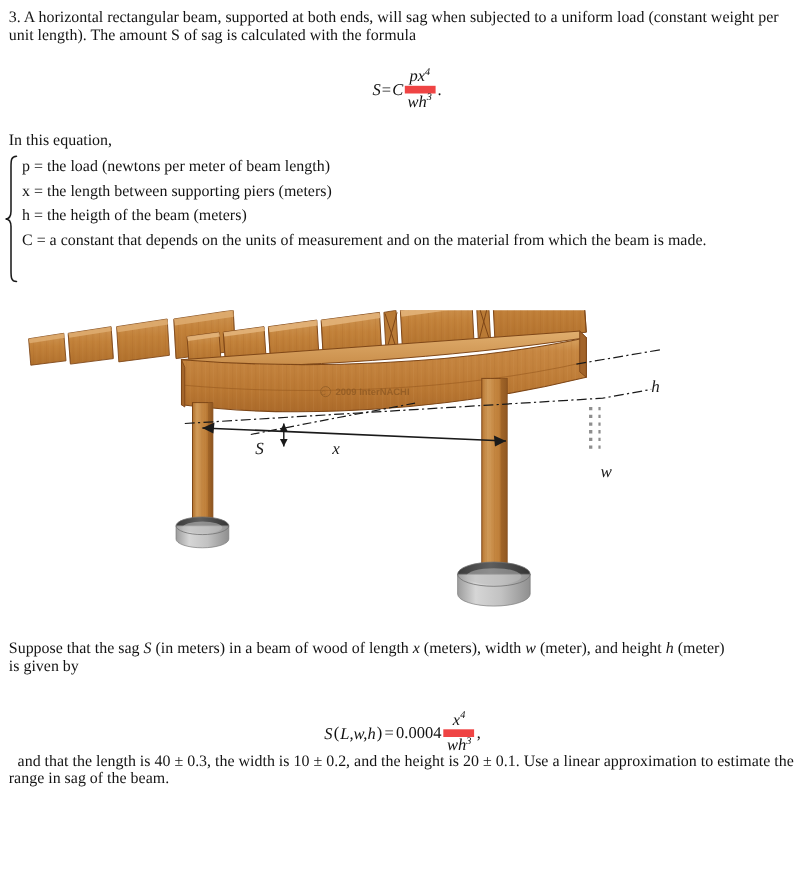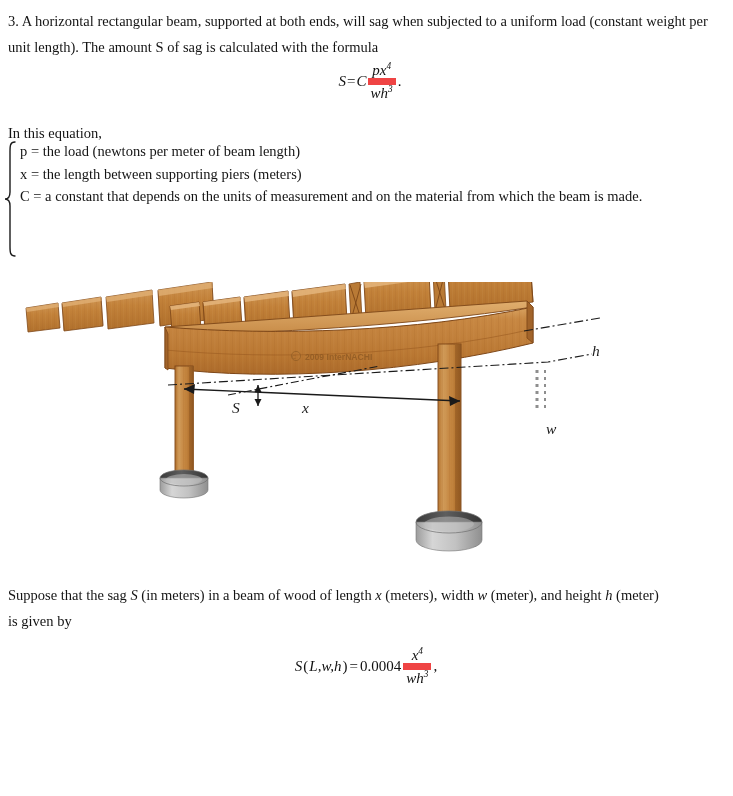--- a/index.html
+++ b/index.html
@@ -21,21 +21,21 @@
     position: relative;
     width: 733px;
     height: 796px;
     padding: 0;
   }
 
   
   .para {
     position: absolute;
     font-size: 14.5px;
-    line-height: 26px;
+    line-height: 16px;
     color: #141414;
     text-align: left;
   }
 
   .intro {
     left: 8px;
     top: 8px;
     width: 718px;
   }
 
@@ -158,20 +158,25 @@
         <span class="sym">p</span>
         <span>=</span>
         <span>the load (newtons per meter of beam length)</span>
       </div>
       <div class="defrow">
         <span class="sym">x</span>
         <span>=</span>
         <span>the length between supporting piers (meters)</span>
       </div>
       <div class="defrow">
+        <span class="sym">h</span>
+        <span>=</span>
+        <span>the heigth of the beam (meters)</span>
+      </div>
+      <div class="defrow">
         <span class="sym">C</span>
         <span>=</span>
         <span>a constant that depends on the units of measurement and on the material from which the beam is made.</span>
       </div>
     </div>
   </div>
 
   <div class="diagram">
     <svg width="733" height="288" viewBox="0 0 733 288" aria-hidden="true">
       <defs>
@@ -399,14 +404,15 @@
 
   <div class="para suppose">
     <span>Suppose that the sag </span><span class="mi">S</span><span> (in meters) in a beam of wood of length </span><span class="mi">x</span><span> (meters), width </span><span class="mi">w</span><span> (meter), and height </span><span class="mi">h</span><span> (meter)</span><br>
     <span>is given by</span>
   </div>
 
   <div class="eq-wrap" id="eq2">
     <span class="mi">S</span><span class="op">(</span><span class="mi">L,w,h</span><span class="op">)</span><span class="op">=</span><span class="op">0.0004</span><span class="mfrac"><span class="num"><span class="mi">x</span><sup class="exp">4</sup></span><span class="den"><span class="mi">wh</span><sup class="exp">3</sup></span></span><span class="op">,</span>
   </div>
 
+  <div class="para tail">and that the length is 40 ± 0.3, the width is 10 ± 0.2, and the height is 20 ± 0.1.  Use a linear approximation to estimate the range in sag of the beam.</div>
 
 </div>
 
 </body></html>

